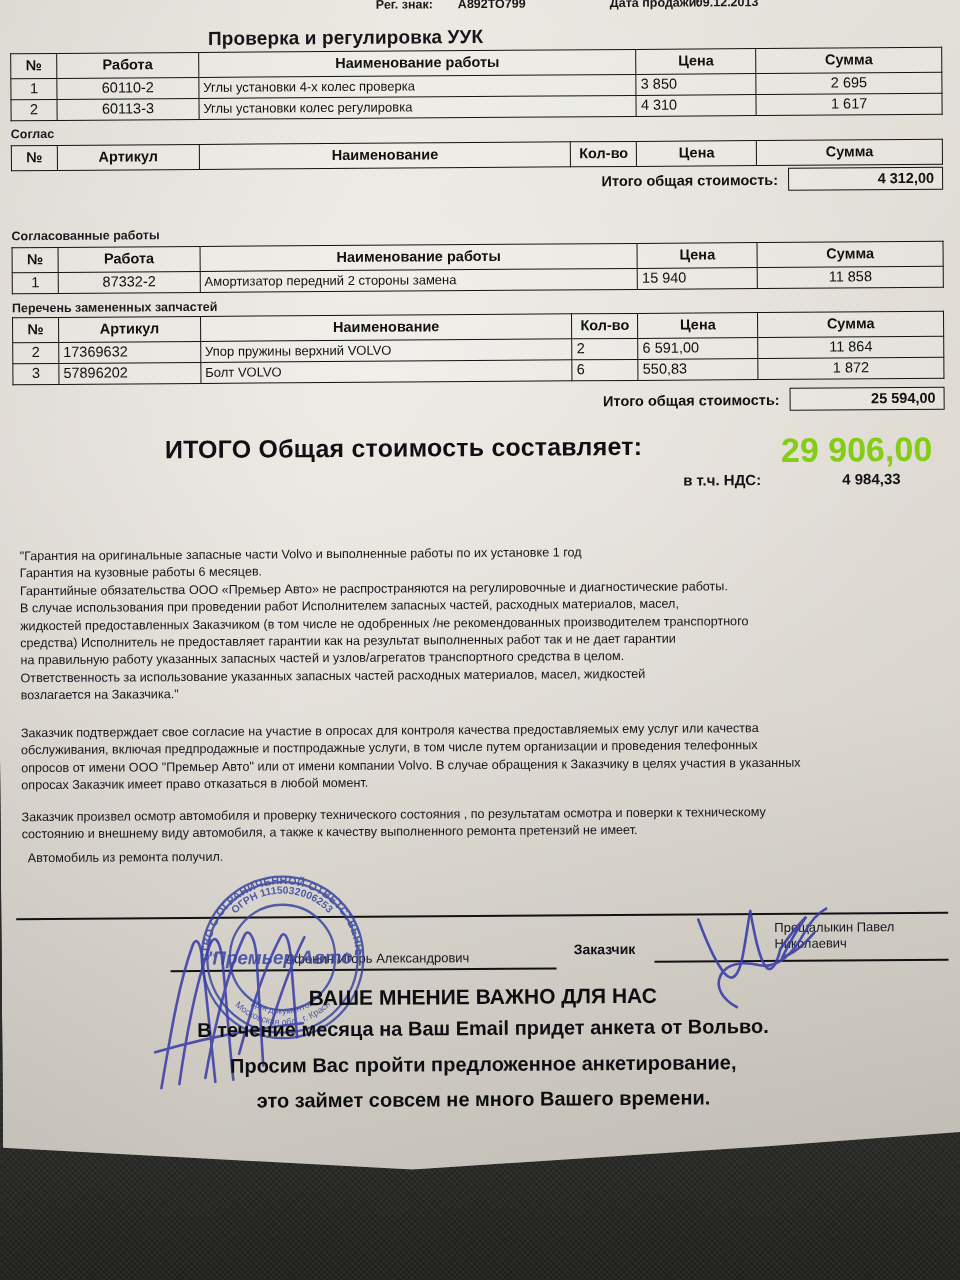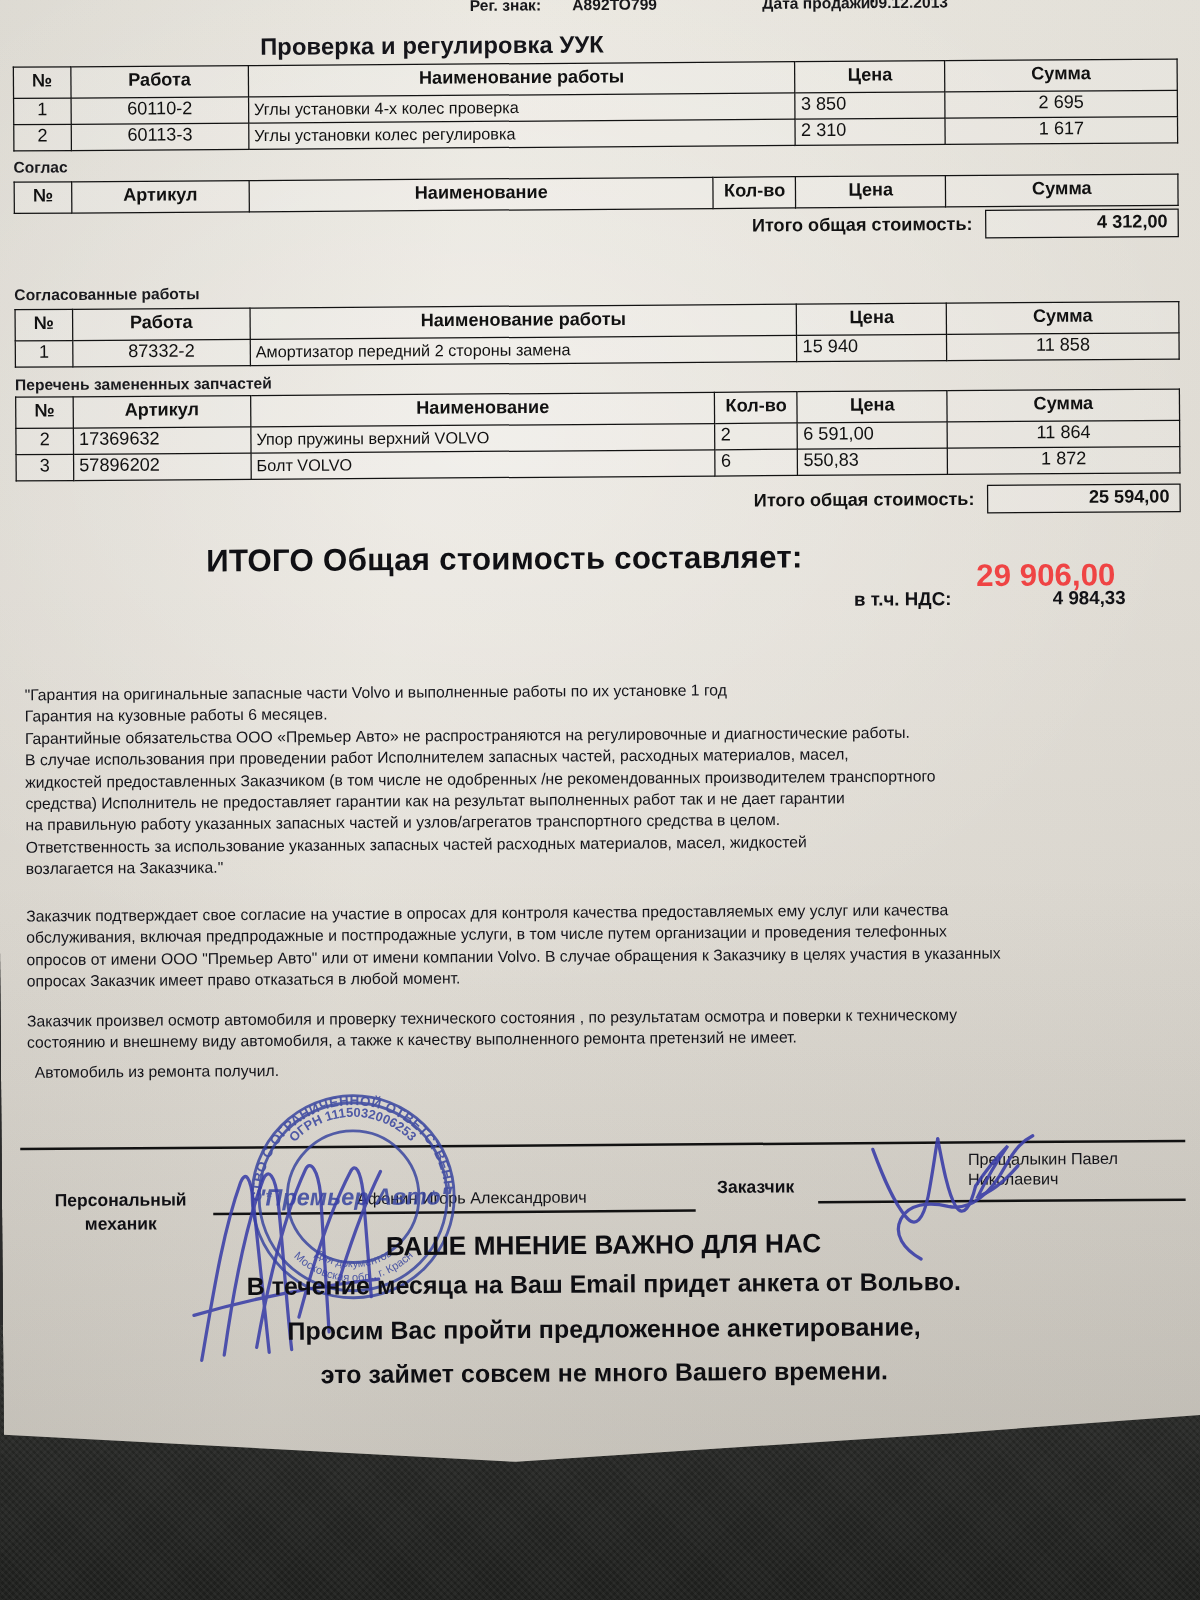--- a/index.html
+++ b/index.html
@@ -124,24 +124,23 @@
 
   .grand {
     position: absolute;
     font-size: 25px;
     font-weight: bold;
     color: #101014;
     letter-spacing: .2px;
   }
   .grand-val {
     position: absolute;
-    font-size: 25px;
-    font-weight: bold;
-    color: #ef4444;
-    margin-top: 16px;
+    font-size: 34px;
+    font-weight: bold;
+    color: #84cc16;
   }
   .vat-lbl, .vat-val {
     position: absolute;
     font-size: 15px;
     font-weight: bold;
     color: #121216;
   }
 
   .para {
     position: absolute;
@@ -234,21 +233,21 @@
       <td class="c num">1</td>
       <td class="c num">60110-2</td>
       <td class="l">Углы установки 4-х колес проверка</td>
       <td class="r num">3 850</td>
       <td class="c num">2 695</td>
     </tr>
     <tr>
       <td class="c num">2</td>
       <td class="c num">60113-3</td>
       <td class="l">Углы установки колес регулировка</td>
-      <td class="r num">2 310</td>
+      <td class="r num">4 310</td>
       <td class="c num">1 617</td>
     </tr>
   </tbody>
     </table>
 
   <div class="small-label" style="left:14px; top:124px;text-align:right;">Соглас</div>
 
   <table class="doc" style="left:14px; top:142px; width:932px;">
     <colgroup>
         <col style="width:46px">
@@ -367,22 +366,20 @@
 опросов от имени ООО "Премьер Авто" или от имени компании Volvo. В случае обращения к Заказчику в целях участия в указанных
 опросах Заказчик имеет право отказаться в любой момент.</div>
 
   <div class="para" style="left:20px; top:806px; width:920px;">Заказчик произвел осмотр автомобиля и проверку технического состояния , по результатам осмотра и поверки к техническому
 состоянию и внешнему виду автомобиля, а также к качеству выполненного ремонта претензий не имеет.</div>
 
   <div class="para" style="left:26px; top:847px; width:500px;">Автомобиль из ремонта получил.</div>
 
   <div class="sig-rule" style="left:14px; top:915px; width:932px;"></div>
 
-  <div class="sig-label" style="left:24px; top:948px; width:140px; white-space:pre-line;">Персональный
-механик</div>
   <div class="sig-rule" style="left:168px; top:968px; width:386px;"></div>
   <div class="sig-name" style="left:283px; top:950px;">Афонин Игорь Александрович</div>
 
   <div class="sig-label" style="left:560px; top:941px; width:84px;">Заказчик</div>
   <div class="sig-rule" style="left:652px; top:962px; width:294px;"></div>
   <div class="sig-name" style="left:772px; top:922px; white-space:pre-line;">Прещалыкин Павел
 Николаевич</div>
 
   <svg id="stamp" viewBox="0 0 200 200">
     <defs>

